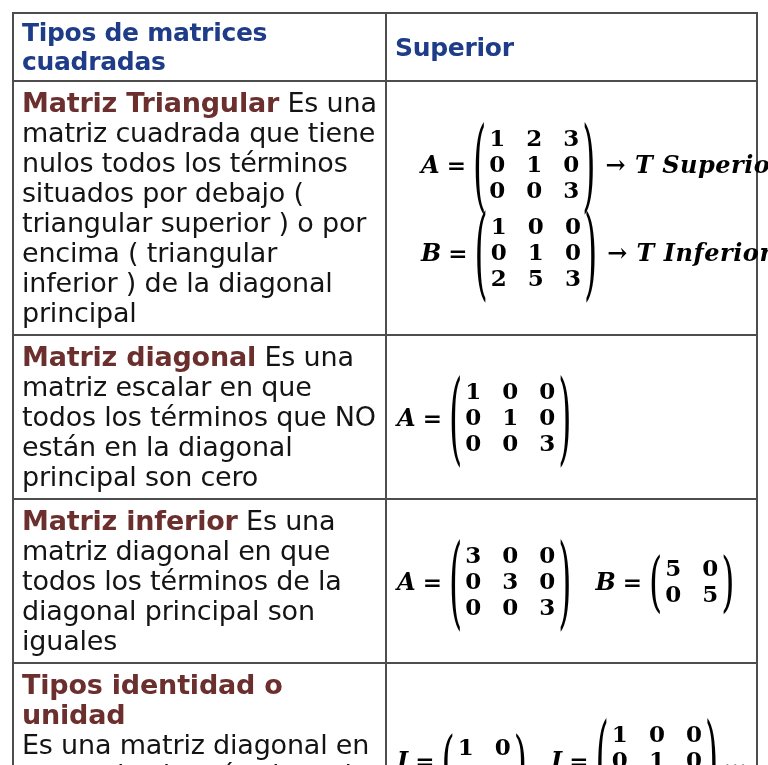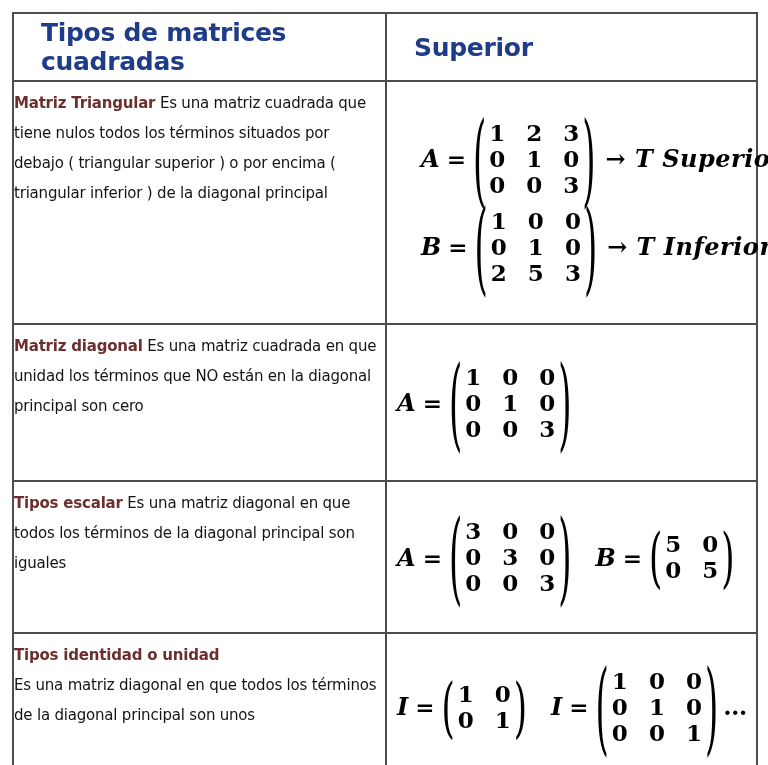--- a/index.html
+++ b/index.html
@@ -33,26 +33,26 @@
   tr.header-row{height:38px;}
   tr.body-row.r0{height:243px;}
   tr.body-row.r1{height:157px;}
   tr.body-row.r2{height:152px;}
   tr.body-row.r3{height:147px;}
   th{
     text-align:left;vertical-align:middle;
     color:var(--navy);
     font-size:25px;font-weight:bold;
     letter-spacing:-0.3px;
-    padding-left:27px;
+    padding-left:8px;
   }
   td.desc-cell{
-    font-size:15px;line-height:30px;
+    font-size:27px;line-height:30px;
     color:var(--body);
-    padding:6px 8px 6px 0;
+    padding:6px 8px 6px 8px;
     letter-spacing:-0.2px;
   }
   .term{color:var(--maroon);font-weight:bold;}
   .desc{color:var(--body);}
   td.example-cell{vertical-align:middle;padding:4px 4px 4px 8px;}
   .examples{display:flex;}
   .examples.stack{flex-direction:column;gap:10px;padding-left:26px;}
   .examples.inline{flex-direction:row;align-items:center;gap:24px;padding-left:2px;}
   
   .eq{display:inline-flex;align-items:center;font-family:"DejaVu Serif", serif;color:var(--math);font-weight:bold;white-space:nowrap;}
@@ -131,21 +131,21 @@
                     <span class="cell">3</span>
                   </span>
                   <span class="rp">)</span>
                 </span>
                 <span class="suffix">→ T Inferior</span>
               </span>
             </div>
           </td>
         </tr>
         <tr class="body-row r1">
-          <td class="desc-cell"><span class="term">Matriz diagonal</span> <span class="desc">Es una matriz cuadrada en que unidad los términos que NO están en la diagonal principal son cero</span></td>
+          <td class="desc-cell"><span class="term">Matriz diagonal</span> <span class="desc">Es una matriz escalar en que todos los términos que NO están en la diagonal principal son cero</span></td>
           <td class="example-cell">
             <div class="examples inline">
               <span class="eq">
                 <span class="lhs">A</span>
                 <span class="eqsign">=</span>
                 <span class="mx" data-rows="3">
                   <span class="lp">(</span>
                   <span class="cells" style="grid-template-columns: repeat(3, auto);">
                     <span class="cell">1</span>
                     <span class="cell">0</span>
@@ -157,21 +157,21 @@
                     <span class="cell">0</span>
                     <span class="cell">3</span>
                   </span>
                   <span class="rp">)</span>
                 </span>
               </span>
             </div>
           </td>
         </tr>
         <tr class="body-row r2">
-          <td class="desc-cell"><span class="term">Tipos escalar</span> <span class="desc">Es una matriz diagonal en que todos los términos de la diagonal principal son iguales</span></td>
+          <td class="desc-cell"><span class="term">Matriz inferior</span> <span class="desc">Es una matriz diagonal en que todos los términos de la diagonal principal son iguales</span></td>
           <td class="example-cell">
             <div class="examples inline">
               <span class="eq">
                 <span class="lhs">A</span>
                 <span class="eqsign">=</span>
                 <span class="mx" data-rows="3">
                   <span class="lp">(</span>
                   <span class="cells" style="grid-template-columns: repeat(3, auto);">
                     <span class="cell">3</span>
                     <span class="cell">0</span>

